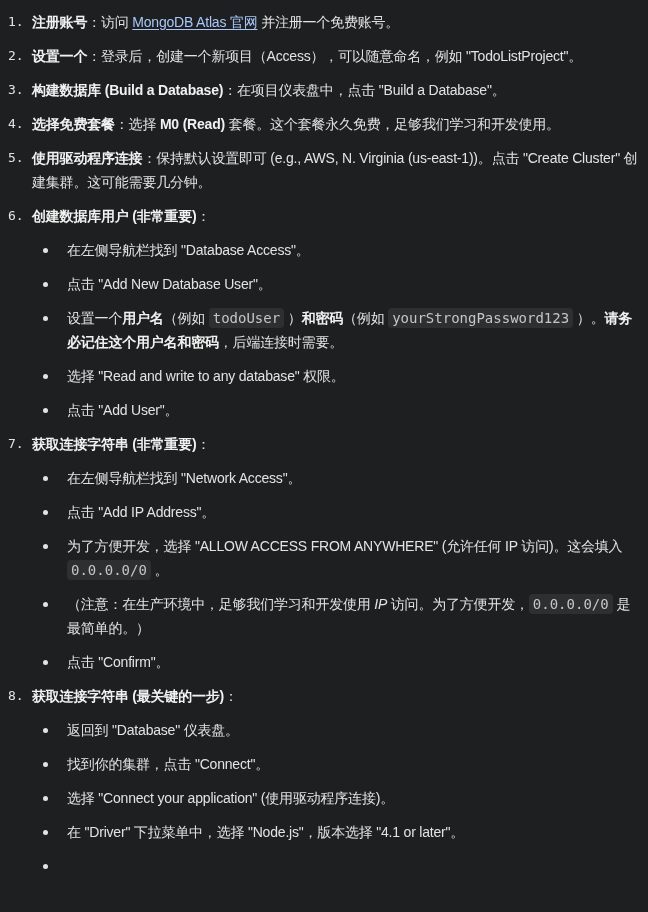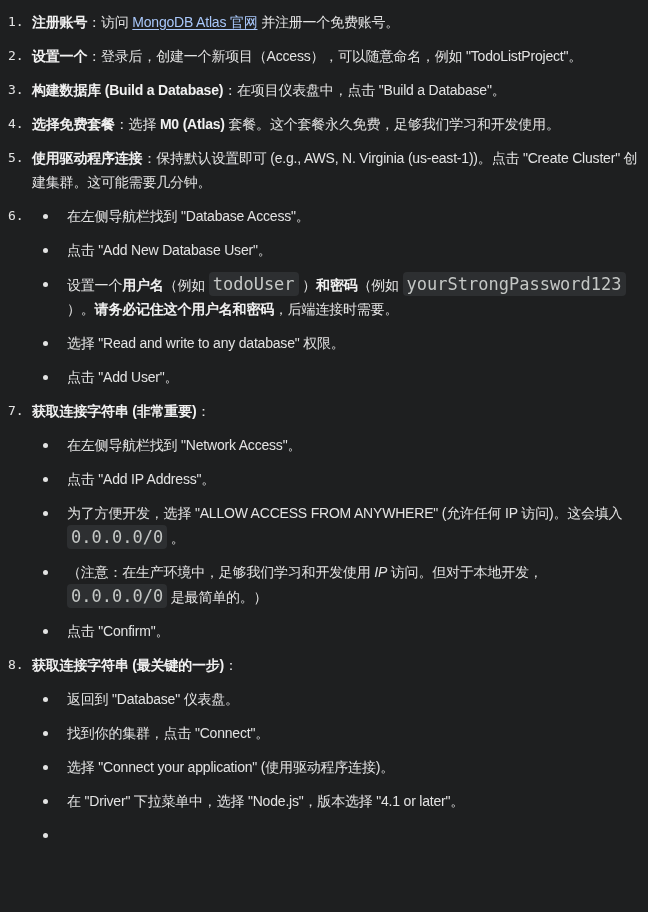--- a/index.html
+++ b/index.html
@@ -64,21 +64,21 @@
       position: absolute;
       left: 11px;
       top: 10px;
       width: 5px;
       height: 5px;
       border-radius: 50%;
       background: #e3e3e3;
     }
     code.chip {
       font-family: "DejaVu Sans Mono", monospace;
-      font-size: 17px;
+      font-size: 14px;
       background: #2d2f31;
       color: #c4c7c5;
       border-radius: 4px;
       padding: 2px 4px;
       letter-spacing: 0;
       box-decoration-break: clone;
       -webkit-box-decoration-break: clone;
     }
     em.ital { font-style: italic; margin-top: 28px; }
   </style>
@@ -98,30 +98,31 @@
       <span class="step-body"><b>设置一个</b><span>：登录后，创建一个新项目（Access），可以随意命名，例如 "TodoListProject"。</span></span>
     </li>
 
     <li class="step">
       <span class="step-num">3.</span>
       <span class="step-body"><b>构建数据库 (Build a Database)</b><span>：在项目仪表盘中，点击 "Build a Database"。</span></span>
     </li>
 
     <li class="step">
       <span class="step-num">4.</span>
-      <span class="step-body"><b>选择免费套餐</b><span>：选择 </span><b>M0 (Atlas)</b><span> 套餐。这个套餐永久免费，足够我们学习和开发使用。</span></span>
+      <span class="step-body"><b>选择免费套餐</b><span>：选择 </span><b>M0 (Read)</b><span> 套餐。这个套餐永久免费，足够我们学习和开发使用。</span></span>
     </li>
 
     <li class="step">
       <span class="step-num">5.</span>
       <span class="step-body"><b>使用驱动程序连接</b><span>：保持默认设置即可 (e.g., AWS, N. Virginia (us-east-1))。点击 "Create Cluster" 创建集群。这可能需要几分钟。</span></span>
     </li>
 
     <li class="step">
       <span class="step-num">6.</span>
+      <span class="step-body"><b>创建数据库用户 (非常重要)</b><span>：</span></span>
       <ul class="sub">
         <li class="sub-item">
           <span class="bullet"></span>
           <span>在左侧导航栏找到 "Database Access"。</span>
         </li>
         <li class="sub-item">
           <span class="bullet"></span>
           <span>点击 "Add New Database User"。</span>
         </li>
         <li class="sub-item">
@@ -150,21 +151,21 @@
         <li class="sub-item">
           <span class="bullet"></span>
           <span>点击 "Add IP Address"。</span>
         </li>
         <li class="sub-item">
           <span class="bullet"></span>
           <span><span>为了方便开发，选择 "ALLOW ACCESS FROM ANYWHERE" (允许任何 IP 访问)。这会填入 </span><code class="chip">0.0.0.0/0</code><span> 。</span></span>
         </li>
         <li class="sub-item">
           <span class="bullet"></span>
-          <span><span>（注意：在生产环境中，足够我们学习和开发使用 </span><em class="ital">IP</em><span> 访问。但对于本地开发，</span><code class="chip">0.0.0.0/0</code><span> 是最简单的。）</span></span>
+          <span><span>（注意：在生产环境中，足够我们学习和开发使用 </span><em class="ital">IP</em><span> 访问。为了方便开发，</span><code class="chip">0.0.0.0/0</code><span> 是最简单的。）</span></span>
         </li>
         <li class="sub-item">
           <span class="bullet"></span>
           <span>点击 "Confirm"。</span>
         </li>
       </ul>
     </li>
 
     <li class="step">
       <span class="step-num">8.</span>

